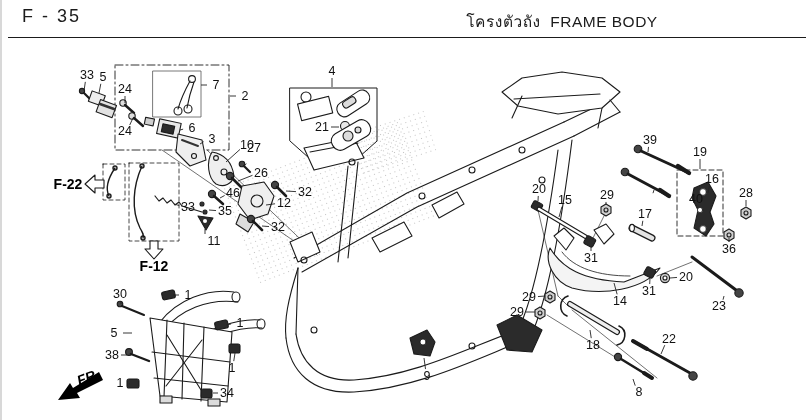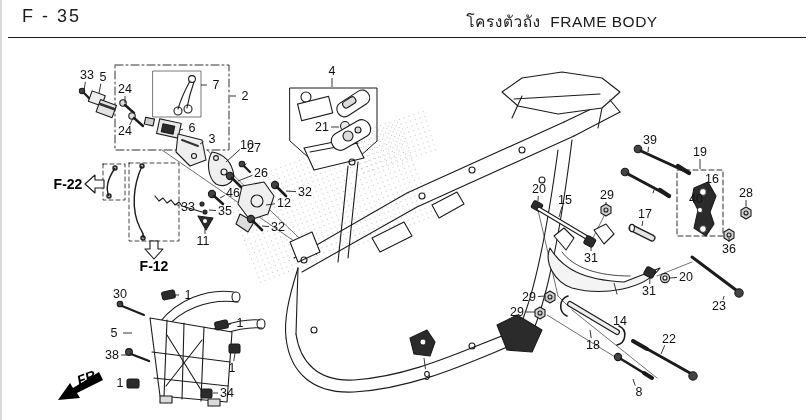--- a/index.html
+++ b/index.html
@@ -414,38 +414,38 @@
       <div class="callout" style="left: 214px; top: 85px;">7</div>
       <div class="callout" style="left: 243px; top: 96px;">2</div>
       <div class="callout" style="left: 190px; top: 128px;">6</div>
       <div class="callout" style="left: 210px; top: 139px;">3</div>
       <div class="callout" style="left: 245px; top: 145px;">10</div>
       <div class="callout" style="left: 252px; top: 148px;">27</div>
       <div class="callout" style="left: 259px; top: 173px;">26</div>
       <div class="callout" style="left: 231px; top: 193px;">46</div>
       <div class="callout" style="left: 186px; top: 207px;">33</div>
       <div class="callout" style="left: 223px; top: 211px;">35</div>
-      <div class="callout" style="left: 201px; top: 241px; text-align: right;">11</div>
+      <div class="callout" style="left: 212px; top: 241px; text-align: right;">11</div>
       <div class="callout" style="left: 282px; top: 203px;">12</div>
       <div class="callout" style="left: 303px; top: 192px;">32</div>
       <div class="callout" style="left: 276px; top: 227px;">32</div>
       <div class="callout" style="left: 330px; top: 71px;">4</div>
       <div class="callout" style="left: 320px; top: 127px;">21</div>
       <div class="callout" style="left: 648px; top: 140px;">39</div>
       <div class="callout" style="left: 698px; top: 152px;">19</div>
       <div class="callout" style="left: 710px; top: 179px;">16</div>
       <div class="callout" style="left: 744px; top: 193px;">28</div>
       <div class="callout" style="left: 646px; top: 199px; margin-left: 48px;">40</div>
       <div class="callout" style="left: 643px; top: 214px;">17</div>
       <div class="callout" style="left: 605px; top: 195px;">29</div>
       <div class="callout" style="left: 727px; top: 249px;">36</div>
       <div class="callout" style="left: 537px; top: 189px;">20</div>
       <div class="callout" style="left: 563px; top: 200px;">15</div>
       <div class="callout" style="left: 589px; top: 258px;">31</div>
-      <div class="callout" style="left: 618px; top: 301px; margin-top: 20px;">14</div>
+      <div class="callout" style="left: 618px; top: 301px;">14</div>
       <div class="callout" style="left: 647px; top: 291px;">31</div>
       <div class="callout" style="left: 684px; top: 277px;">20</div>
       <div class="callout" style="left: 717px; top: 306px;">23</div>
       <div class="callout" style="left: 527px; top: 297px;">29</div>
       <div class="callout" style="left: 515px; top: 312px;">29</div>
       <div class="callout" style="left: 591px; top: 345px;">18</div>
       <div class="callout" style="left: 667px; top: 339px;">22</div>
       <div class="callout" style="left: 637px; top: 392px;">8</div>
       <div class="callout" style="left: 425px; top: 376px;">9</div>
       <div class="callout" style="left: 118px; top: 294px;">30</div>

